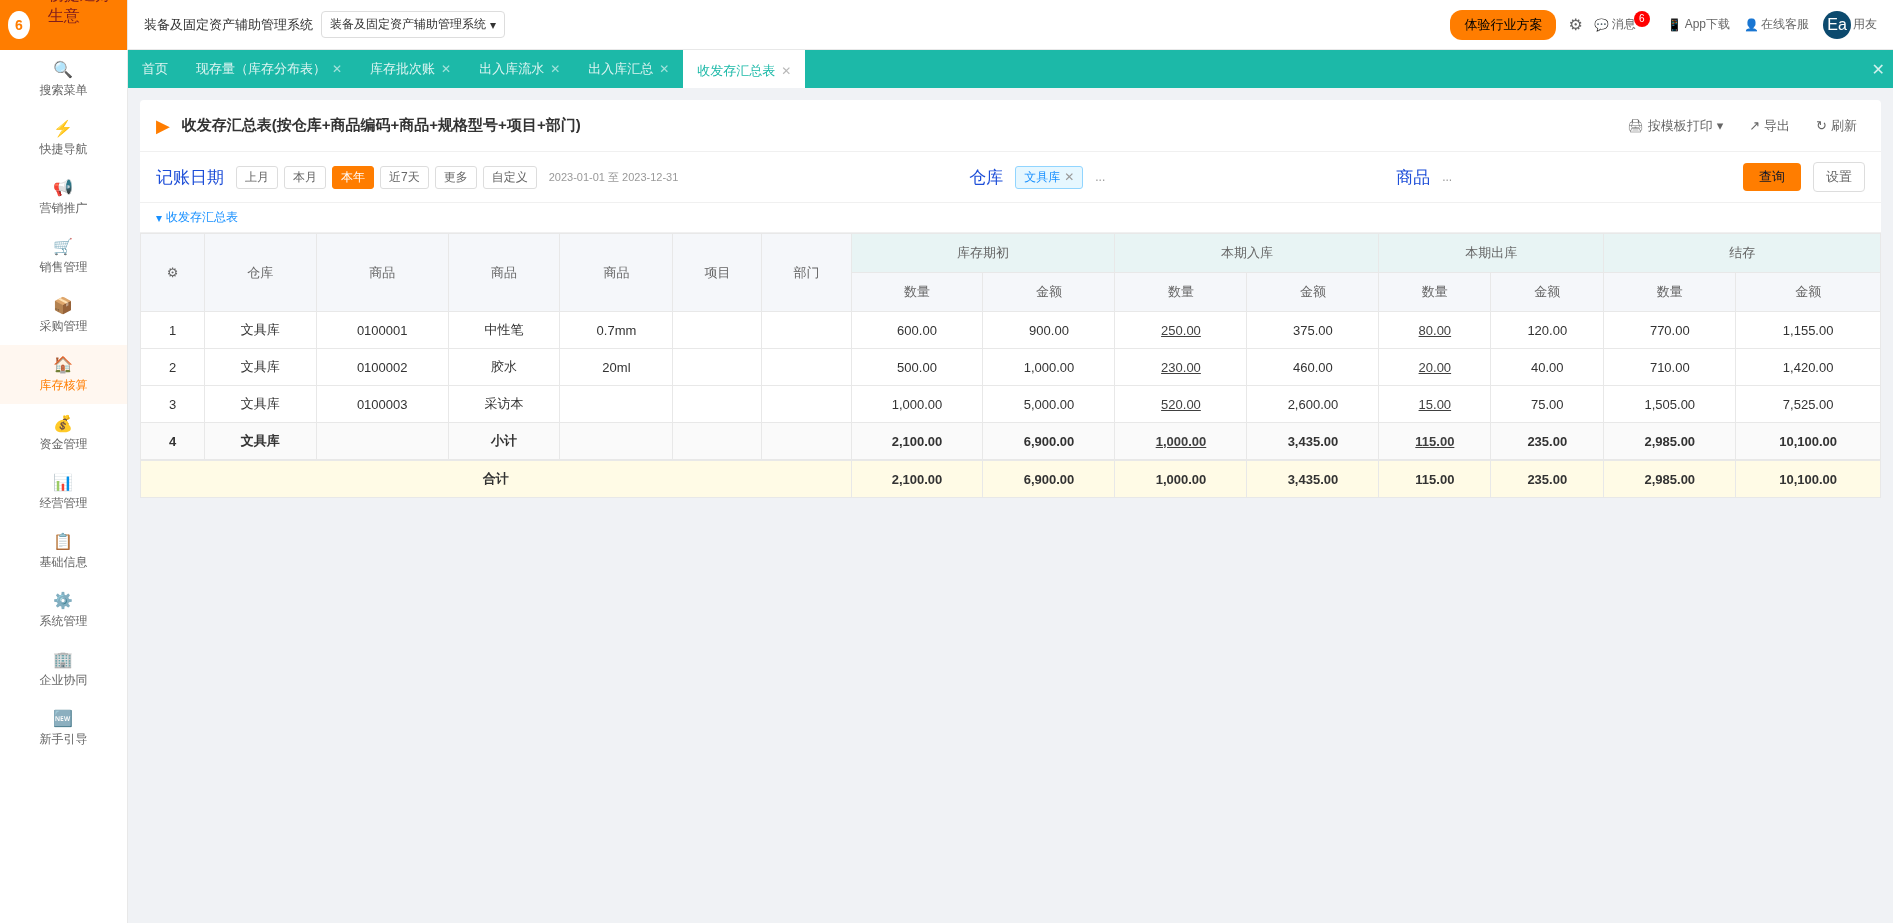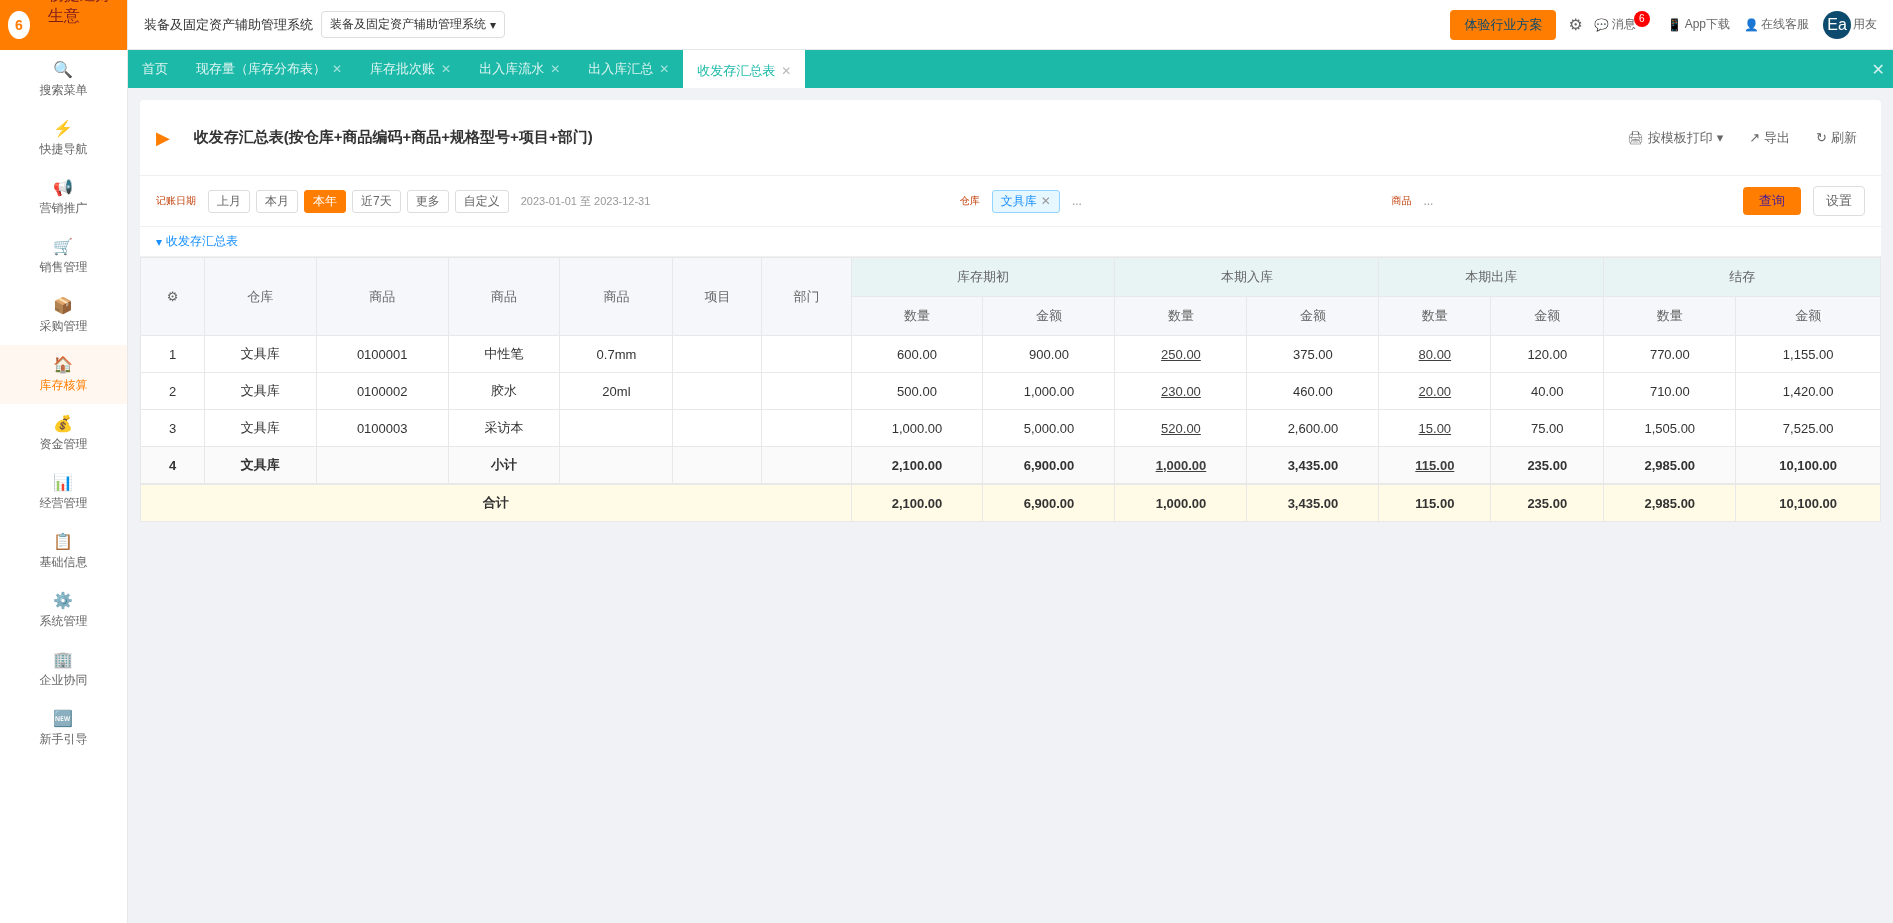--- a/index.html
+++ b/index.html
@@ -16,45 +16,45 @@
     .sidebar-item.active { background: #fff7f0; color: #ff7d00; }
     .sidebar-item .icon { font-size: 16px; }
 
     
     .main { flex: 1; display: flex; flex-direction: column; overflow: hidden; }
 
     
     .topbar { height: 50px; background: #fff; display: flex; align-items: center; padding: 0 16px; border-bottom: 1px solid #e8e8e8; gap: 12px; }
     .topbar-title { flex: 1; display: flex; align-items: center; gap: 8px; color: #333; font-size: 13px; }
     .topbar-select { border: 1px solid #ddd; padding: 4px 8px; border-radius: 4px; font-size: 12px; background: #fff; display: flex; align-items: center; gap: 4px; }
-    .btn-orange { background: #ff7d00; color: #0c4a6e; border: none; padding: 6px 14px; border-radius: 4px; cursor: pointer; font-size: 13px; }
+    .btn-orange { background: #ff7d00; color: #000000; border: none; padding: 6px 14px; border-radius: 12px; cursor: pointer; font-size: 13px; }
     .badge { background: #f00; color: #fff; border-radius: 50%; width: 16px; height: 16px; font-size: 10px; display: inline-flex; align-items: center; justify-content: center; position: relative; top: -6px; left: -4px; }
 
     
     .tabbar { background: #1cb9a8; display: flex; align-items: center; height: 38px; padding: 0 0; overflow: hidden; }
     .tab { padding: 0 14px; height: 52px; display: flex; align-items: center; gap: 6px; cursor: pointer; color: rgba(255,255,255,0.85); font-size: 13px; white-space: nowrap; }
     .tab.active { background: #fff; color: #1cb9a8; border-radius: 4px 4px 0 0; margin-top: 4px; }
     .tab .close { font-size: 12px; color: inherit; opacity: 0.7; }
     .tab.active .close { color: #999; }
     .tab-close-all { margin-left: auto; margin-right: 8px; color: #fff; cursor: pointer; font-size: 16px; opacity: 0.8; }
 
     
     .content { flex: 1; overflow-y: auto; background: #f0f2f5; padding: 12px; }
     .page-title { font-size: 15px; font-weight: bold; color: #333; margin-bottom: 12px; background: #fff; padding: 12px 16px; border-radius: 4px 4px 0 0; }
 
     
     .filter-bar { background: #fff; padding: 10px 16px; border-bottom: 1px solid #f0f0f0; display: flex; align-items: center; gap: 12px; flex-wrap: wrap; }
-    .filter-label { color: #c2410c; font-size: 10px; }
+    .filter-label { color: #1d4ed8; font-size: 17px; }
     .filter-date-group { display: flex; align-items: center; gap: 6px; }
     .date-btn { padding: 2px 8px; border: 1px solid #ddd; border-radius: 3px; cursor: pointer; font-size: 12px; color: #666; background: #fff; }
     .date-btn.active { background: #ff7d00; color: #fff; border-color: #ff7d00; }
     .warehouse-tag { background: #e6f7ff; border: 1px solid #91d5ff; padding: 2px 8px; border-radius: 3px; font-size: 12px; color: #1890ff; display: flex; align-items: center; gap: 4px; }
     .warehouse-tag .remove { cursor: pointer; color: #999; }
     .filter-more { color: #999; font-size: 12px; cursor: pointer; }
-    .btn-query { background: #ff7d00; color: #4c1d95; border: none; padding: 5px 16px; border-radius: 4px; cursor: pointer; font-size: 13px; }
+    .btn-query { background: #ff7d00; color: #0f172a; border: none; padding: 5px 16px; border-radius: 4px; cursor: pointer; font-size: 13px; }
     .btn-setting { background: #fff; color: #666; border: 1px solid #ddd; padding: 5px 12px; border-radius: 4px; cursor: pointer; font-size: 13px; }
     .expand-row { background: #fff; padding: 6px 16px; border-bottom: 1px solid #f0f0f0; }
     .expand-btn { color: #1890ff; cursor: pointer; font-size: 12px; display: flex; align-items: center; gap: 4px; }
     .toolbar-btn { display: flex; align-items: center; gap: 4px; color: #666; font-size: 13px; cursor: pointer; padding: 4px 8px; border-radius: 3px; }
 
     
     .table-container { background: #fff; overflow: auto; }
     table { width: 100%; border-collapse: collapse; font-size: 13px; }
     thead tr { background: #f5f7fa; }
     th { padding: 10px 12px; text-align: center; color: #666; font-weight: normal; border: 1px solid #e8e8e8; white-space: nowrap; }
@@ -198,21 +198,21 @@
       </div>
       <span class="tab-close-all">✕</span>
     </div>
 
   <div class="content">
     <div class="page-panel">
 
       <div style="display:flex;align-items:center;justify-content:space-between;padding:12px 16px;border-bottom:1px solid #f0f0f0;">
         <div style="display:flex;align-items:center;gap:8px;">
           <span style="color:#ff7d00;font-size:18px;cursor:pointer;">▶</span>
-          <span class="page-title" style="padding:0;margin:16px;background:none;border:none;">收发存汇总表(按仓库+商品编码+商品+规格型号+项目+部门)</span>
+          <span class="page-title" style="padding:0;margin:4px;background:none;border:none;">收发存汇总表(按仓库+商品编码+商品+规格型号+项目+部门)</span>
         </div>
         <div style="display:flex;align-items:center;gap:10px;">
           <div class="toolbar-btn">
             <span>🖨</span>
             <span>按模板打印</span>
             <span>▾</span>
           </div>
           <div class="toolbar-btn">
             <span>↗</span>
             <span>导出</span>

